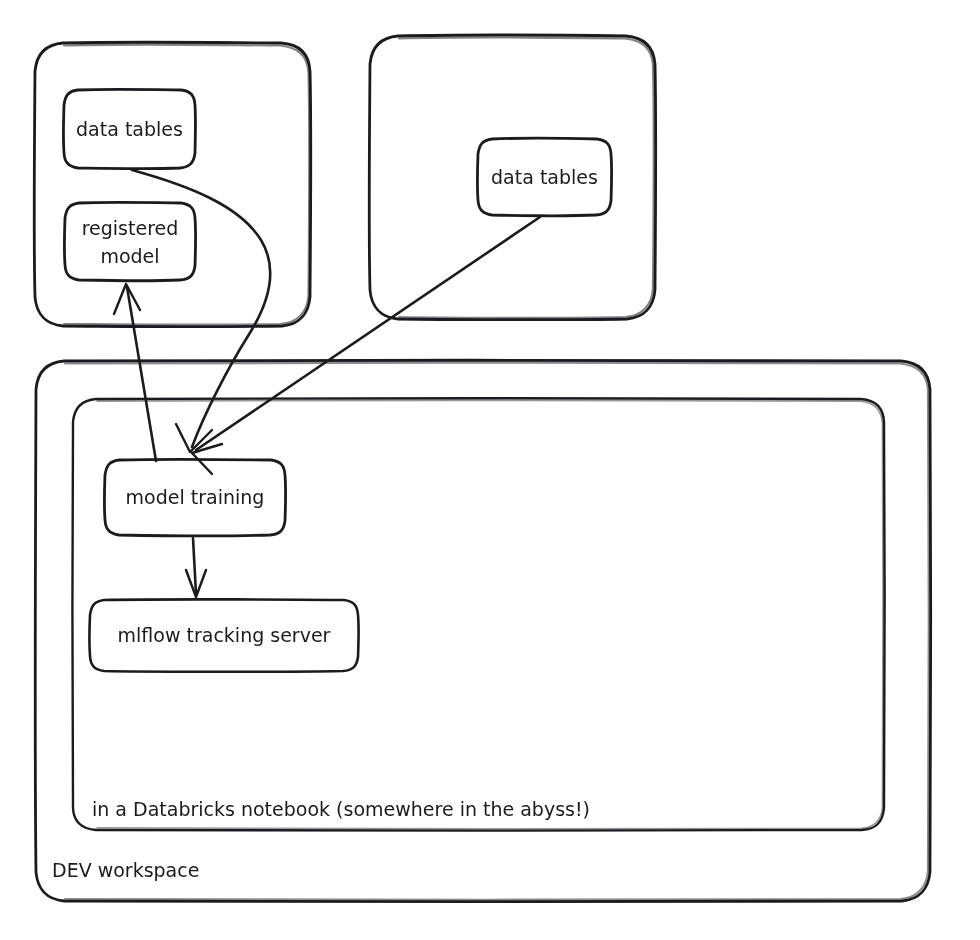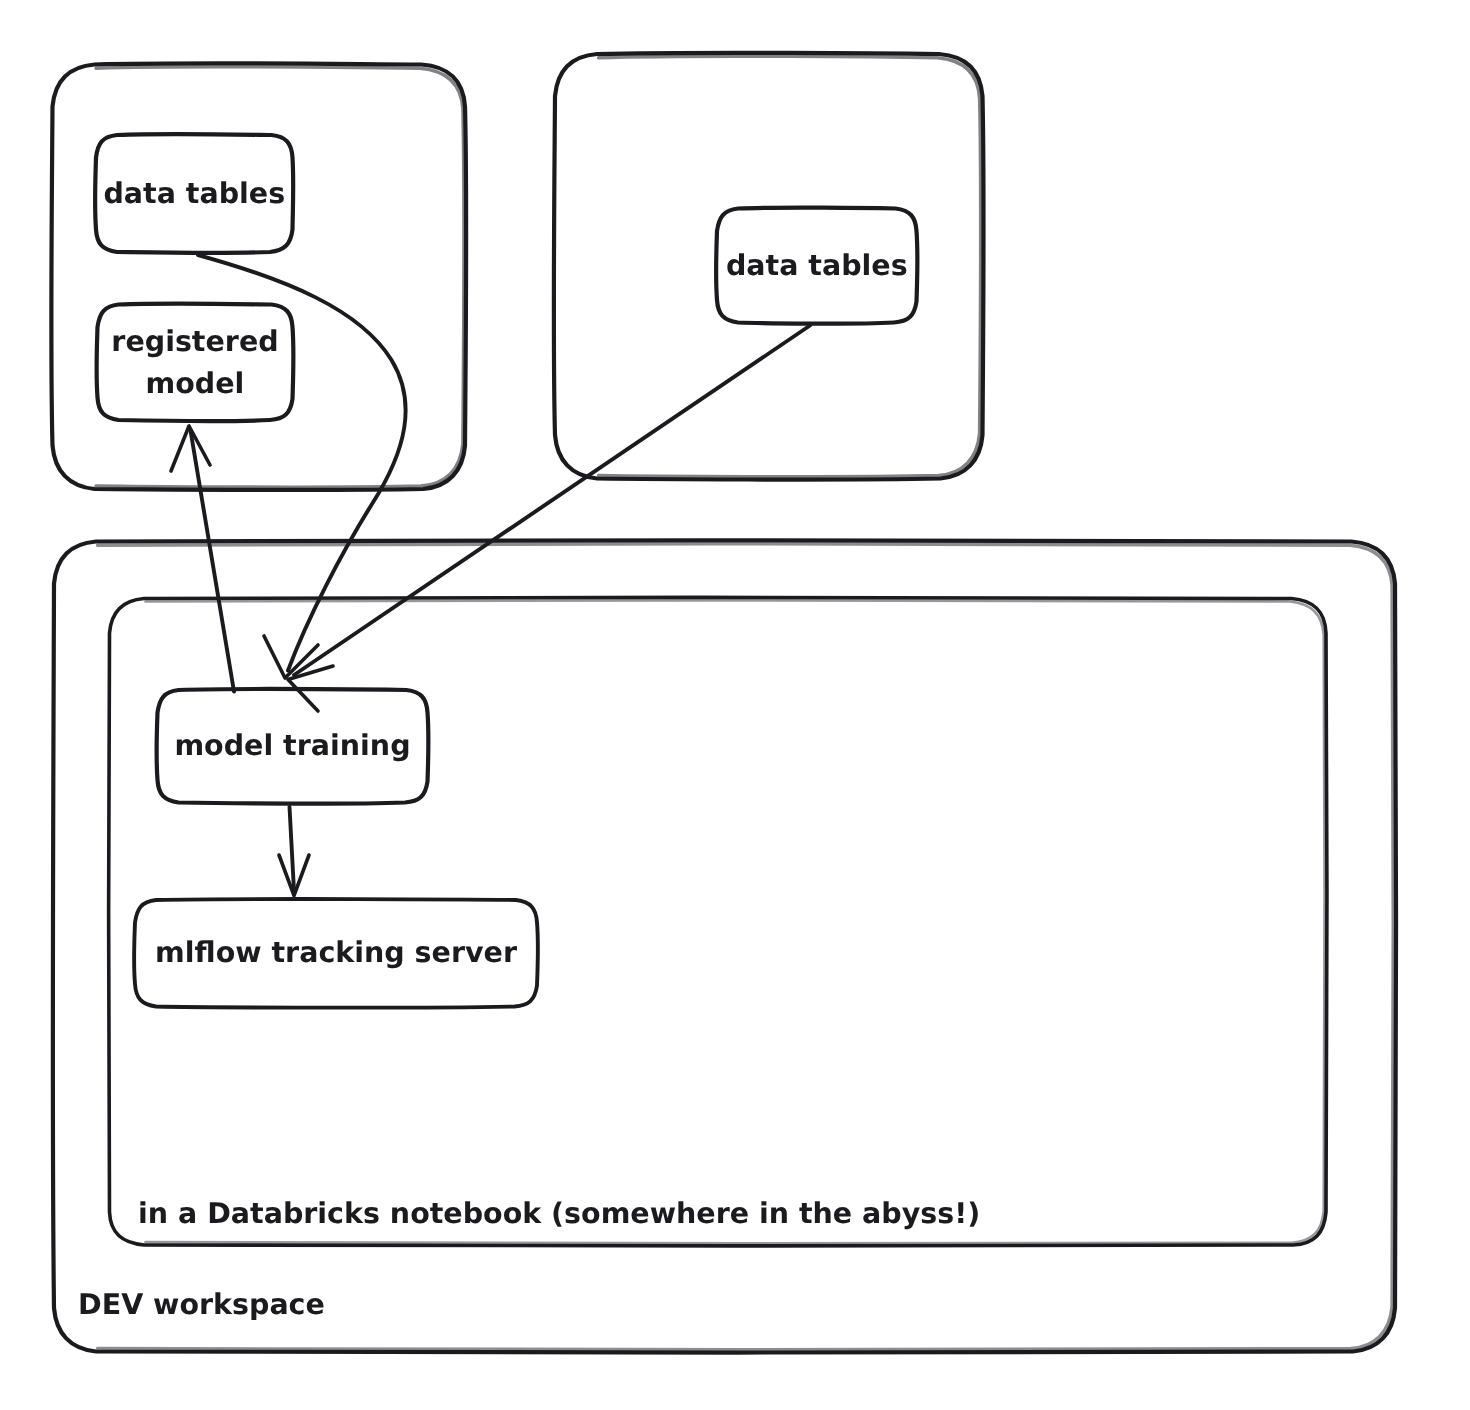--- a/index.html
+++ b/index.html
@@ -56,21 +56,21 @@
     fill: none;
     stroke: #1b1b1f;
     stroke-width: 2.4;
     stroke-linecap: round;
     stroke-linejoin: round;
   }
 </style>
 </head>
 <body>
 
-<div id="canvas" style="width: 980px; height: 940px; background: rgb(255, 255, 255); font-weight: bold;">
+<div id="canvas" style="width: 980px; height: 940px; background: rgb(255, 255, 255);">
   <svg id="diagram-svg" viewBox="0 0 980 940" xmlns="http://www.w3.org/2000/svg">
 
     <g>
       <path class="stroke-hand" style="stroke-width:2.8" d="M 63 43
                C 130 41.4, 215 42.6, 281 43
                C 299 44.2, 309 54, 310 71
                C 311.6 131, 310.4 240, 310 297
                C 308.6 314, 299 324.6, 282 326
                C 216 327.4, 128 326.4, 63 326
                C 46 324.4, 36.4 314, 35 297

